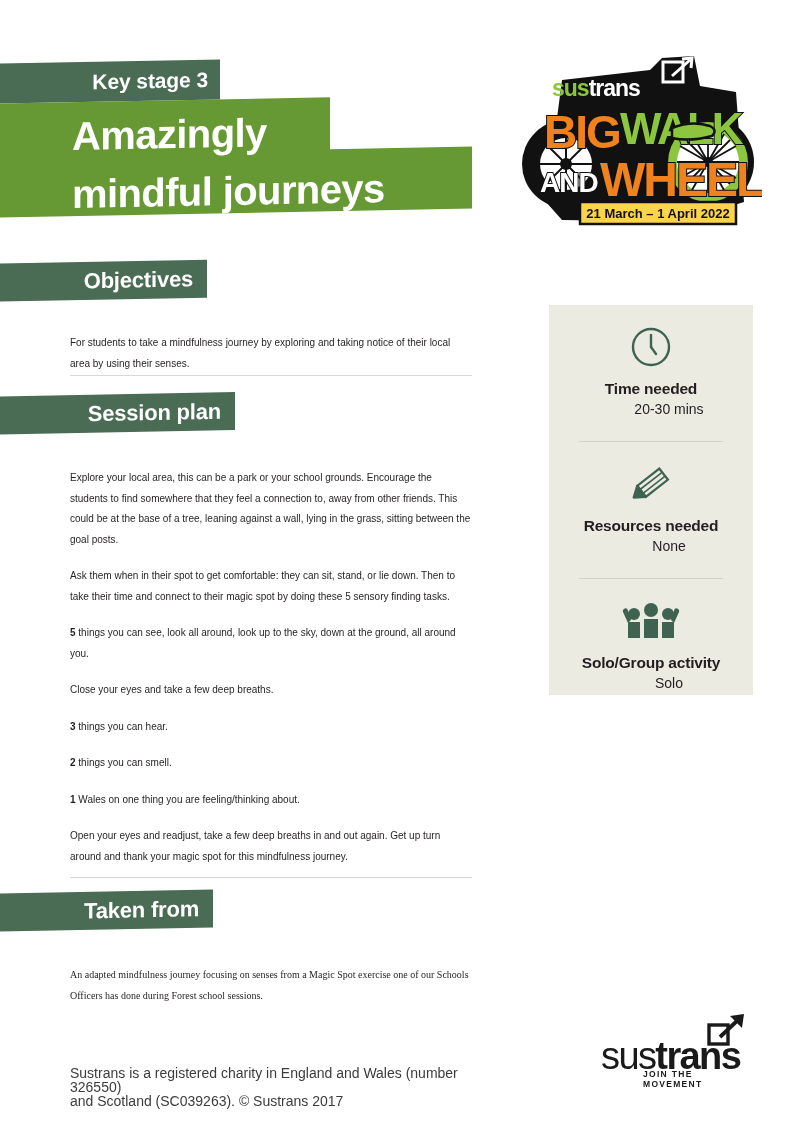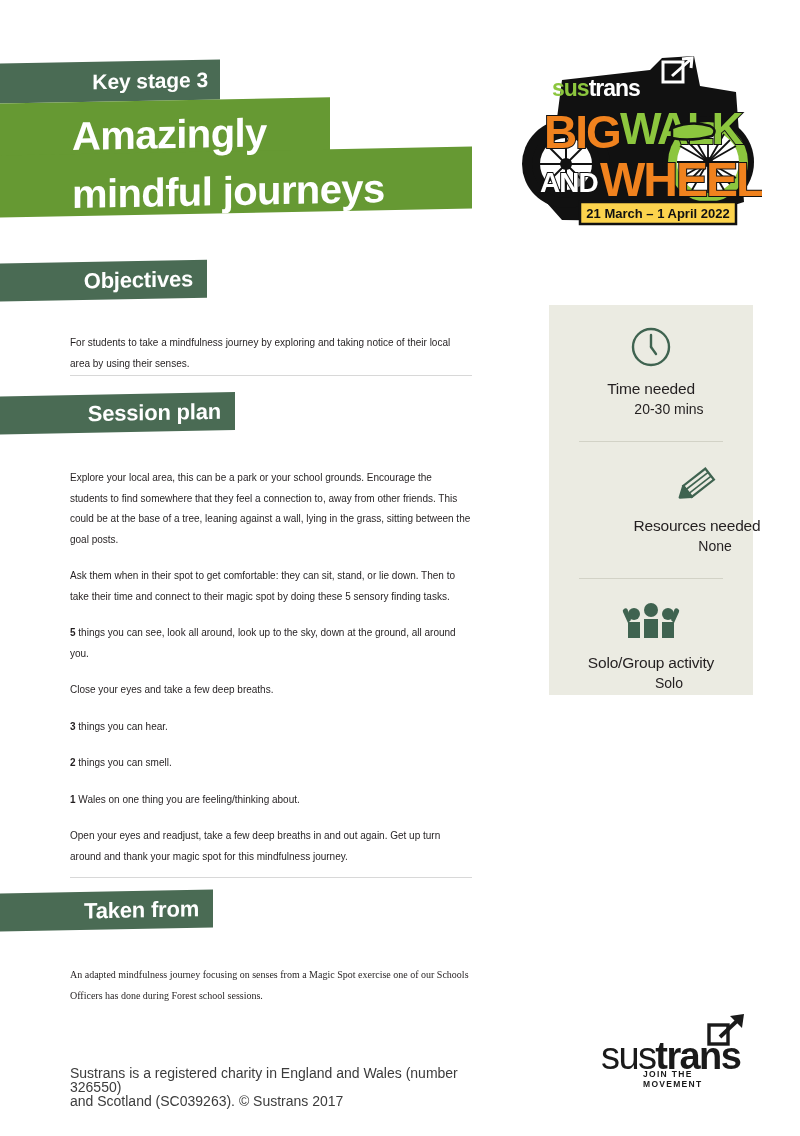--- a/index.html
+++ b/index.html
@@ -161,32 +161,32 @@
     height: 390px;
     background: #ebebe2;
   }
   .info-block {
     position: absolute;
     left: 0;
     width: 204px;
     text-align: center;
   }
   #info-time      { top: 18px; }
-  #info-resources { top: 155px; padding-left: 46px; }
+  #info-resources { top: 155px; }
   #info-group     { top: 292px; }
 
   .info-icon {
     height: 48px;
     display: flex;
     align-items: center;
     justify-content: center;
   }
   .info-title {
     font-size: 15.5px;
-    font-weight: normal;
+    font-weight: bold;
     color: #231f20;
     margin-top: 9px;
     letter-spacing: -0.2px;
   }
   .info-value {
     font-size: 14px;
     color: #231f20;
     margin-top: 3px;
     margin-left: 36px;
   }

